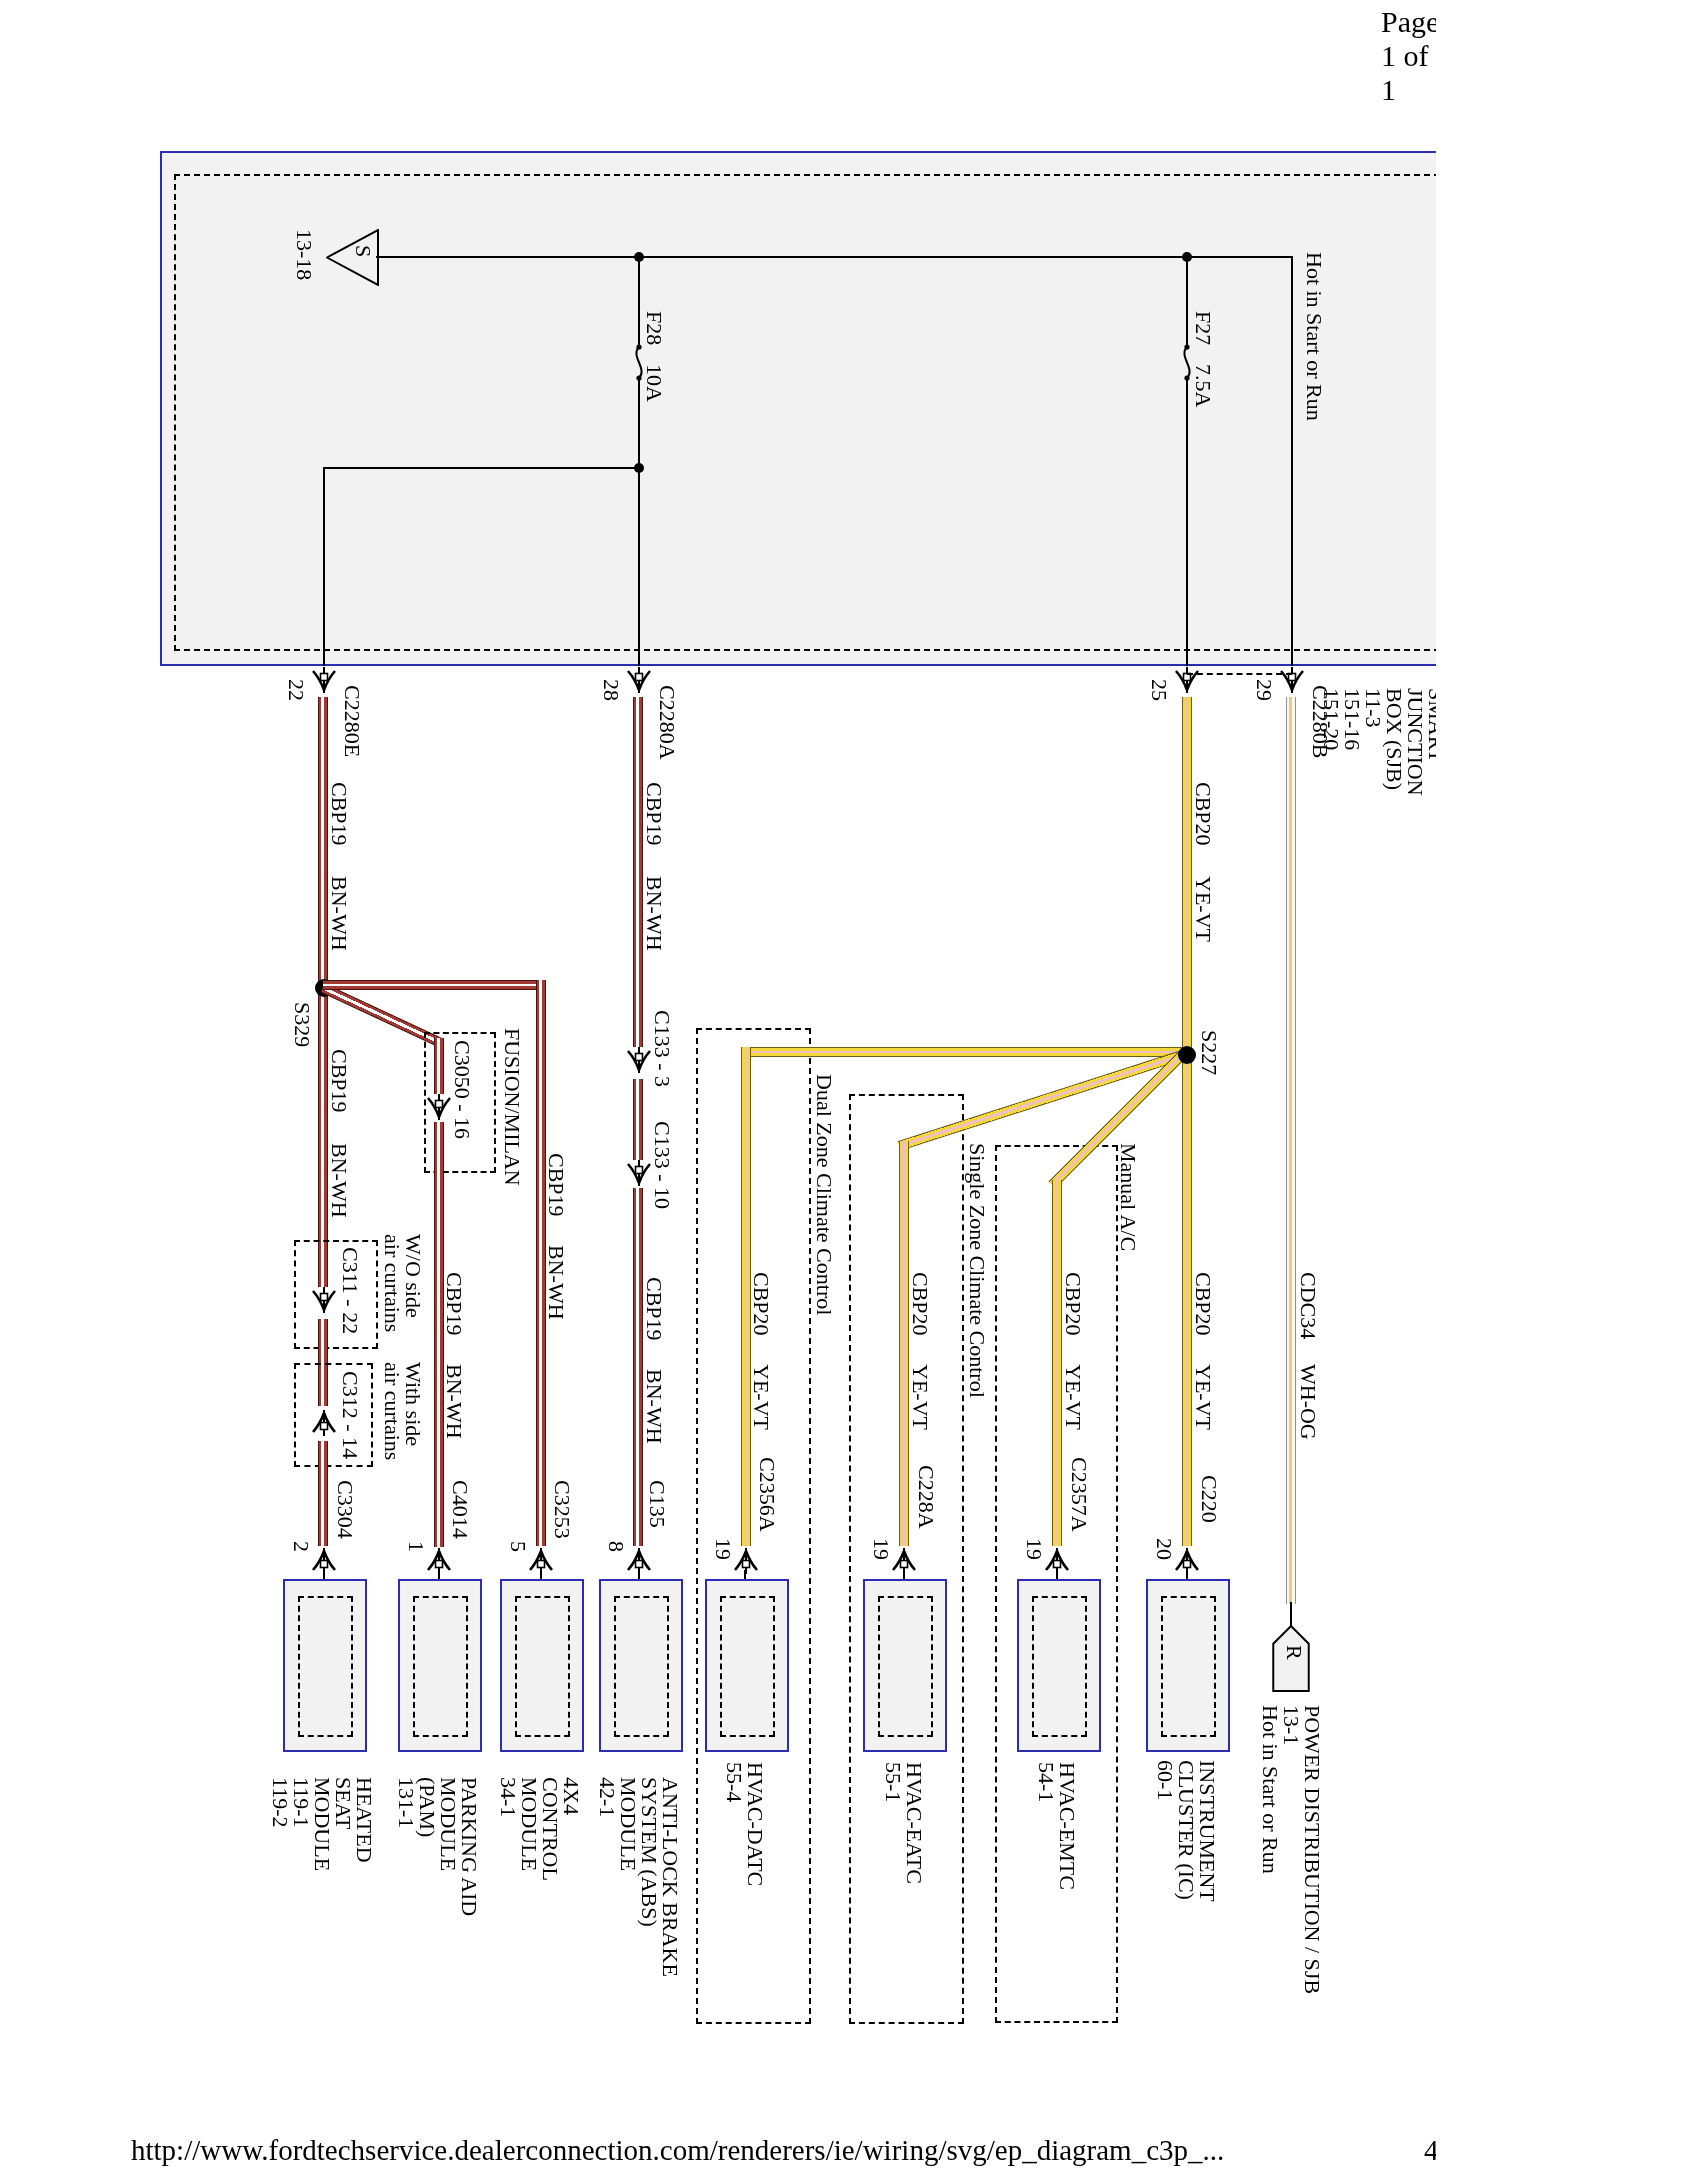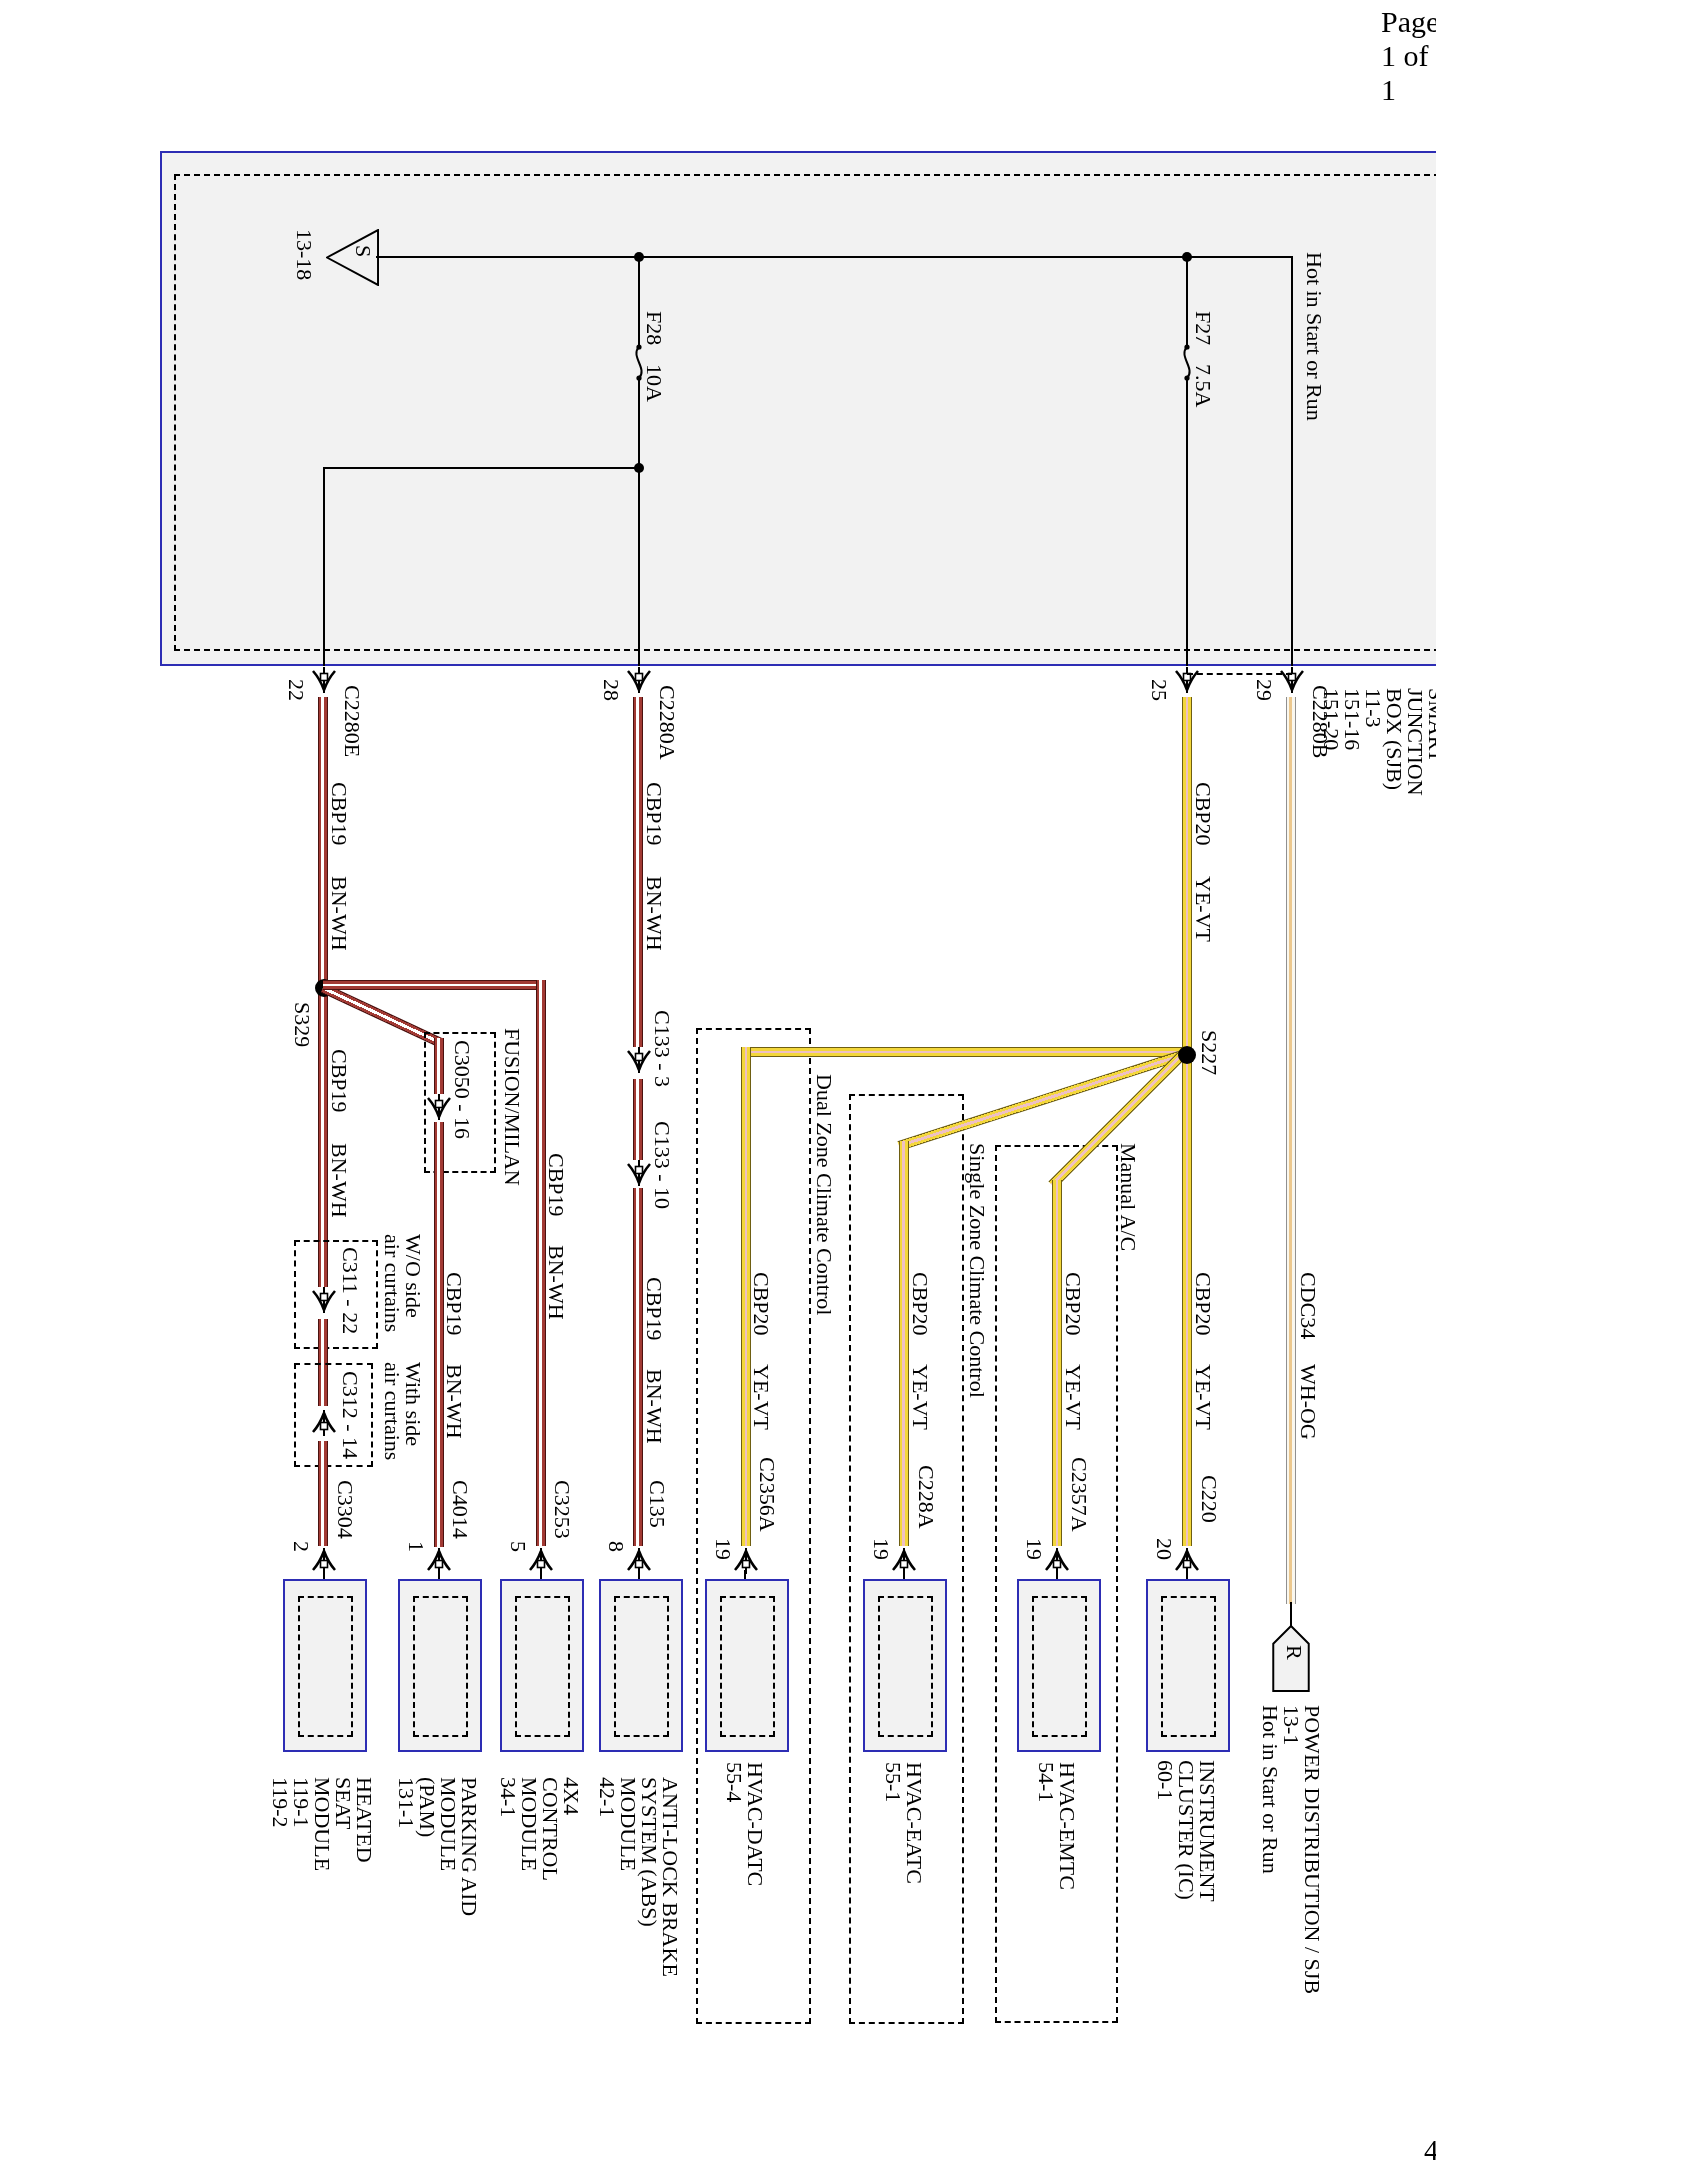--- a/index.html
+++ b/index.html
@@ -48,20 +48,21 @@
       <g id="a-up">
         <line x1="13" y1="0" x2="13" y2="26" stroke="#000" stroke-width="2"></line>
         <path d="M2,22 Q9,14 13,3 M24,22 Q17,14 13,3" fill="none" stroke="#000" stroke-width="2.6"></path>
         <rect x="9.5" y="12.5" width="7" height="7" fill="#fff" stroke="#000" stroke-width="1.6"></rect>
       </g>
     </defs>
   </svg>
 
   
   <div class="hdr" style="left:1381px;top:5px;">Page 1 of 1</div>
+  <div class="ftr" style="left:131px;top:2134px;">http://www.fordtechservice.dealerconnection.com/renderers/ie/wiring/svg/ep_diagram_c3p_...</div>
   <div class="ftr" style="left:1424px;top:2134px;">4/5/2019</div>
 
   
   <div class="bluebox" style="left:160px;top:151px;width:1299px;height:511px;"></div>
   <div class="dash" style="left:174px;top:174px;width:1272px;height:473px;"></div>
   <div class="rot f26" style="left:1517px;top:161px;">F27, F28</div>
   <div class="rot" style="left:1325px;top:252px;">Hot in Start or Run</div>
 
   
   <svg class="sym" style="left:326px;top:229px;" width="53" height="57" viewBox="0 0 54 58">

